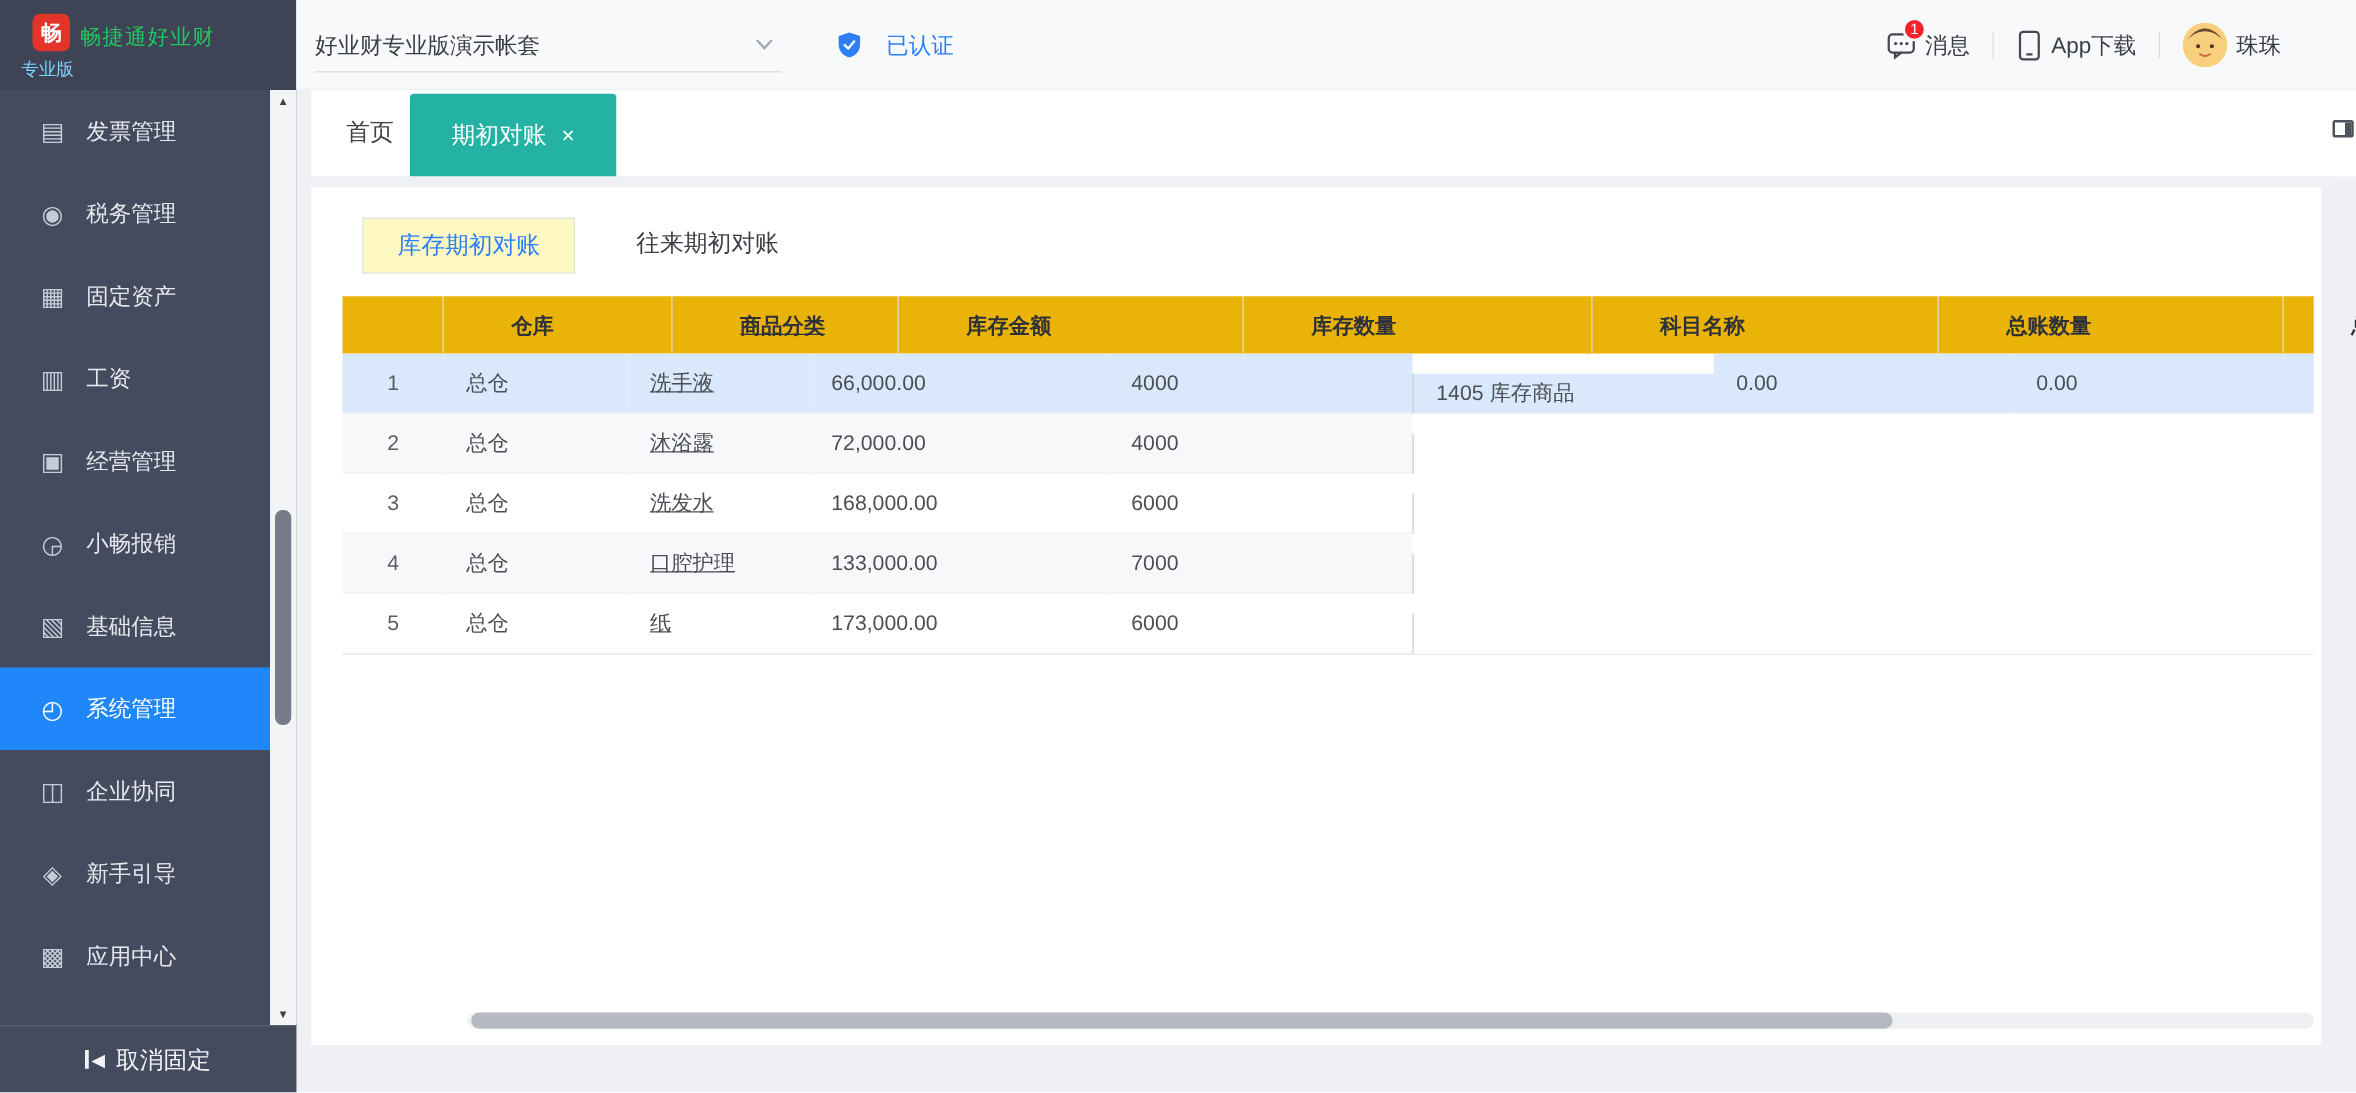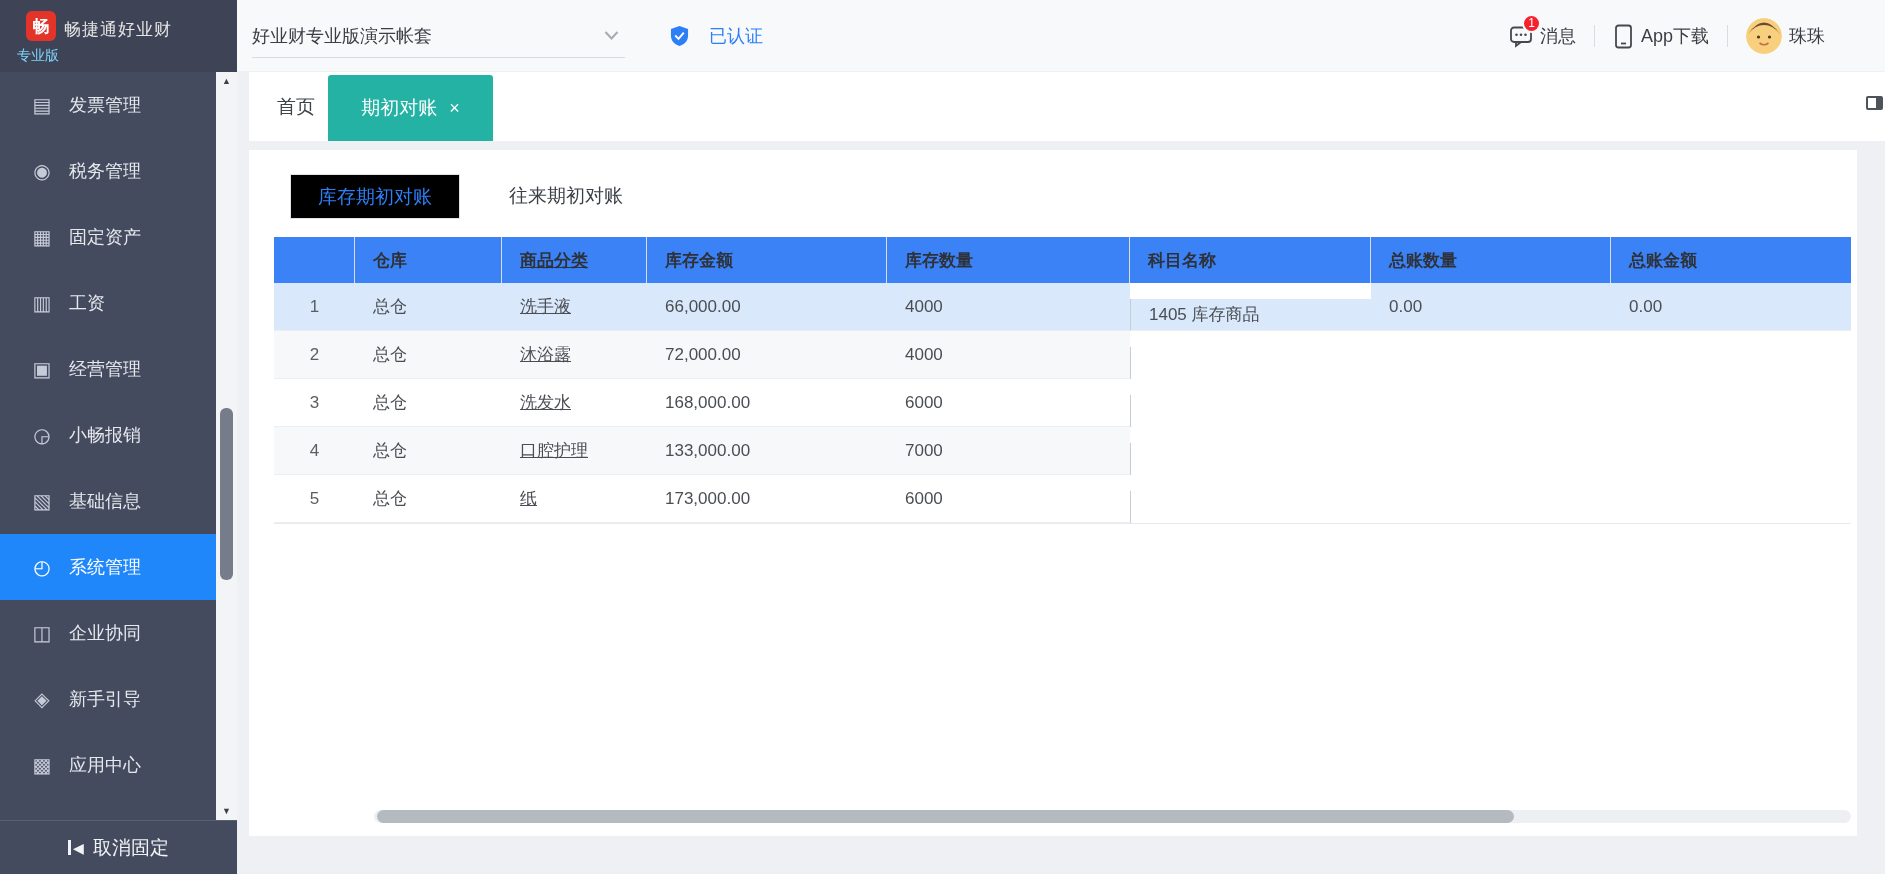--- a/index.html
+++ b/index.html
@@ -3,21 +3,21 @@
 <meta charset="utf-8">
 <style>
   * { margin:0; padding:0; box-sizing:border-box; }
   body { font-family:"Liberation Sans", sans-serif; }
   .page { position:relative; width:1885px; height:874px; background:#eef0f3; overflow:hidden; font-family:"Liberation Sans", sans-serif; }
 
   
   .sidebar { position:absolute; left:0; top:0; width:237px; height:874px; background:#454b5e; }
   .sb-header { position:relative; height:72px; background:#3e4455; }
   .logo-mark { position:absolute; left:26px; top:11px; width:30px; height:30px; background:#e3342a; border-radius:6px; color:#fff; font-size:17px; font-weight:bold; display:flex; align-items:center; justify-content:center; }
-  .logo-title { position:absolute; left:64px; top:18px; font-size:17px; color:#e5e5e5; letter-spacing:1px; }
+  .logo-title { position:absolute; left:64px; top:18px; font-size:17px; color:#22c55e; letter-spacing:1px; }
   .logo-sub { position:absolute; left:17px; top:47px; font-size:14px; color:#7dd3fc; }
   .menu { position:absolute; left:0; top:72px; width:216px; }
   .mitem { height:66px; display:flex; align-items:center; padding-left:30px; gap:15px; color:#e6e8ee; font-size:18px; cursor:pointer; }
   .mitem .ic { width:24px; font-size:20px; color:#c6cbd8; text-align:center; flex:none; }
   .mitem.active { background:#2087fb; color:#ffffff; }
   .mitem.active .ic { color:#ffffff; }
   .sb-scroll { position:absolute; right:0; top:72px; width:21px; height:748px; background:#f3f4f6; }
   .sb-arrow { position:absolute; left:0; width:21px; height:18px; text-align:center; font-size:9px; color:#3c4043; line-height:18px; cursor:pointer; }
   .sb-arrow.up { top:0; }
   .sb-arrow.down { bottom:0; }
@@ -46,25 +46,25 @@
   .tabbar-sep { position:absolute; right:58px; top:21px; width:1px; height:27px; background:#e2e5e9; }
   .close-all { position:absolute; right:14px; top:0; height:69px; line-height:66px; padding:0 6px; font-size:26px; color:#5a5e64; cursor:pointer; }
   .right-strip { position:absolute; left:1864px; top:72px; width:21px; height:69px; background:#ffffff; }
   .panel-toggle { position:absolute; left:2px; top:24px; width:17px; height:14px; border:2px solid #4e525a; border-radius:2px; cursor:pointer; }
   .panel-toggle::after { content:""; position:absolute; right:0; top:0; bottom:0; width:5px; background:#4e525a; }
 
   
   .card { position:absolute; left:249px; top:150px; width:1608px; height:686px; background:#ffffff; }
   .card-tabs { position:absolute; left:41px; top:24px; display:flex; align-items:flex-end; }
   .itab { height:45px; line-height:43px; padding:0 27px; font-size:19px; cursor:pointer; }
-  .itab.active { border:1px solid #dee3e9; color:#2d7ff7; background:#000000; }
+  .itab.active { border:1px solid #dee3e9; color:#2d7ff7; background:#fef9c3; }
   .itab.inactive { color:#3a3e45; margin-left:22px; }
 
   .table { position:absolute; left:25px; top:87px; width:1577px; border-bottom:1px solid #e6e9ee; }
-  .thead { display:flex; height:46px; background:#3b82f6; font-weight:bold; font-size:17px; color:#2e3238; }
+  .thead { display:flex; height:46px; background:#eab308; font-weight:bold; font-size:17px; color:#2e3238;gap:36px; }
   .th { display:flex; align-items:center; padding-left:18px; border-right:1px solid #d9dce1; }
   .th:last-child { border-right:none; }
   .trow { display:flex; height:48px; font-size:17px; color:#4a4e54; background:#ffffff; cursor:pointer; }
   .td { display:flex; align-items:center; padding-left:18px; border-bottom:1px solid #eceff2; }
   .td.idx { justify-content:center; padding-left:0; color:#5a5e64; }
   .td.nl { border-bottom:none; background:#ffffff; }
   .td.acct { border-left:1px solid #c7ccd3;margin-top:16px; }
   .trow.striped .td:not(.nl) { background:#f7f8fa; }
   .trow.selected .td, .trow.selected .td.nl { background:#d9e8fa; border-bottom:1px solid #eceff2; }
   .c0 { width:81px; flex:none; }

